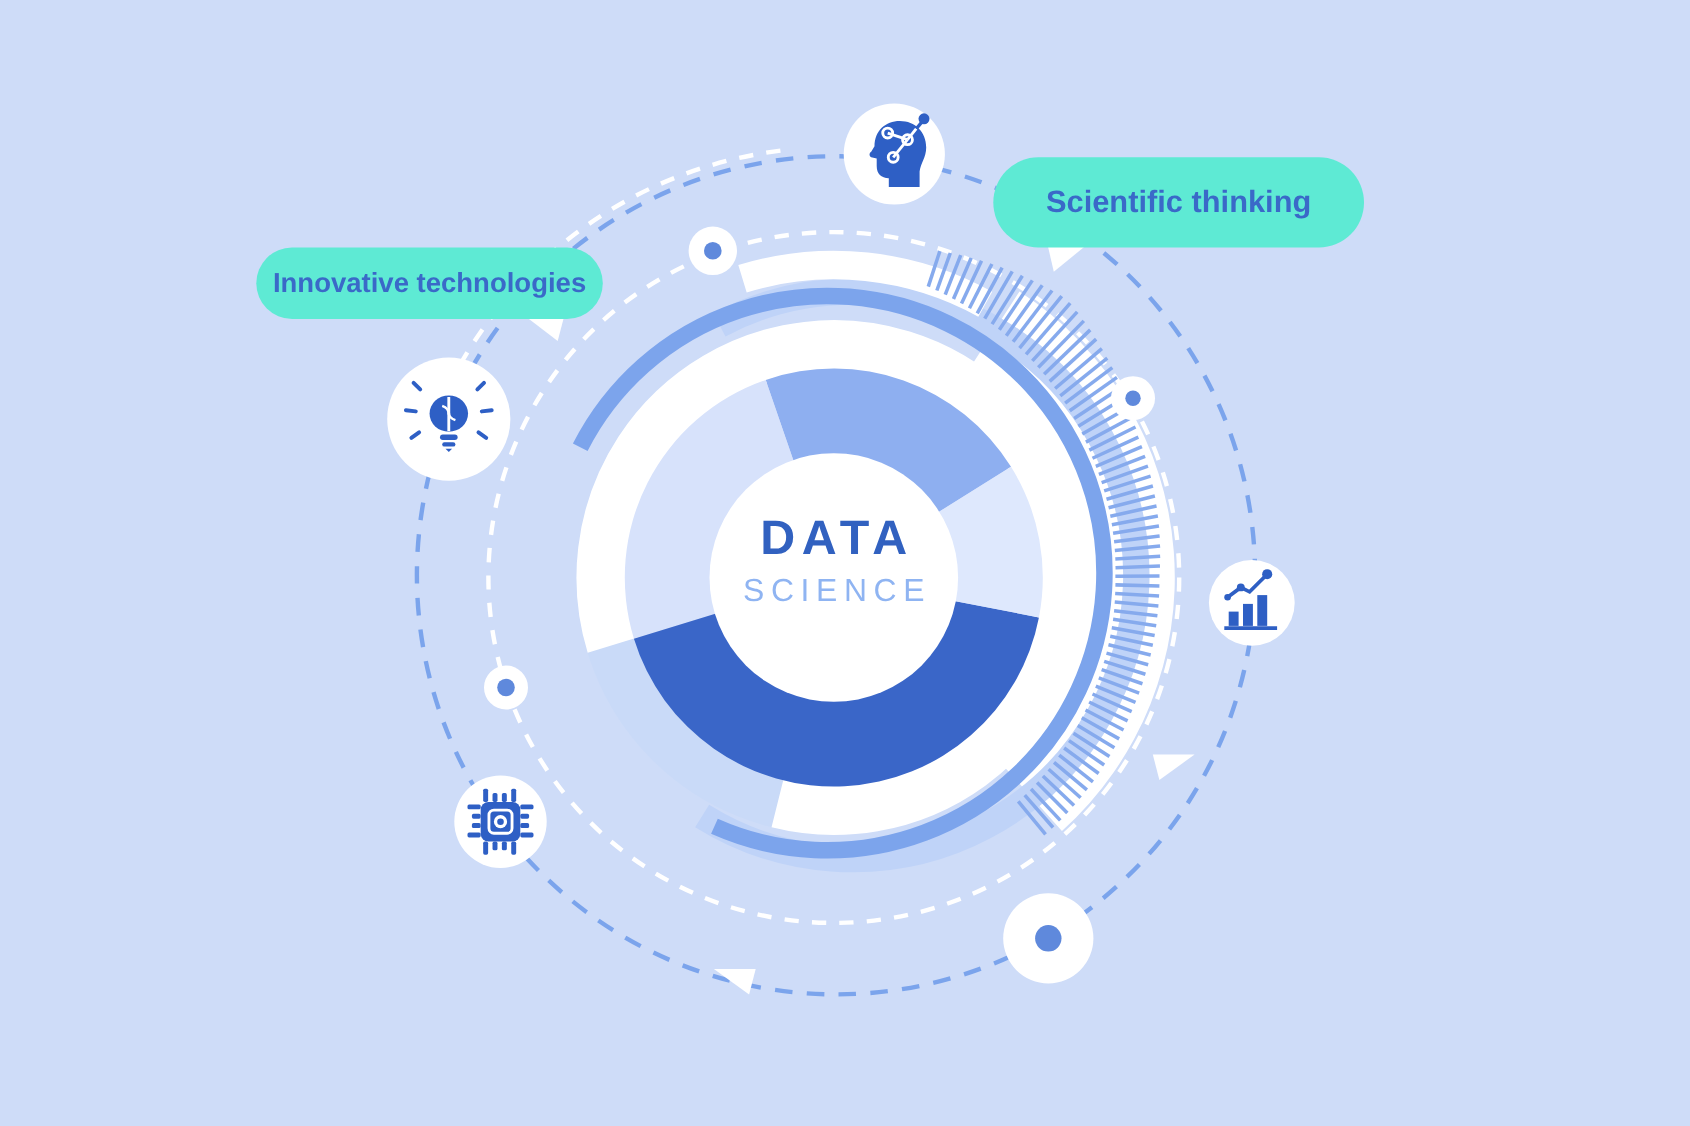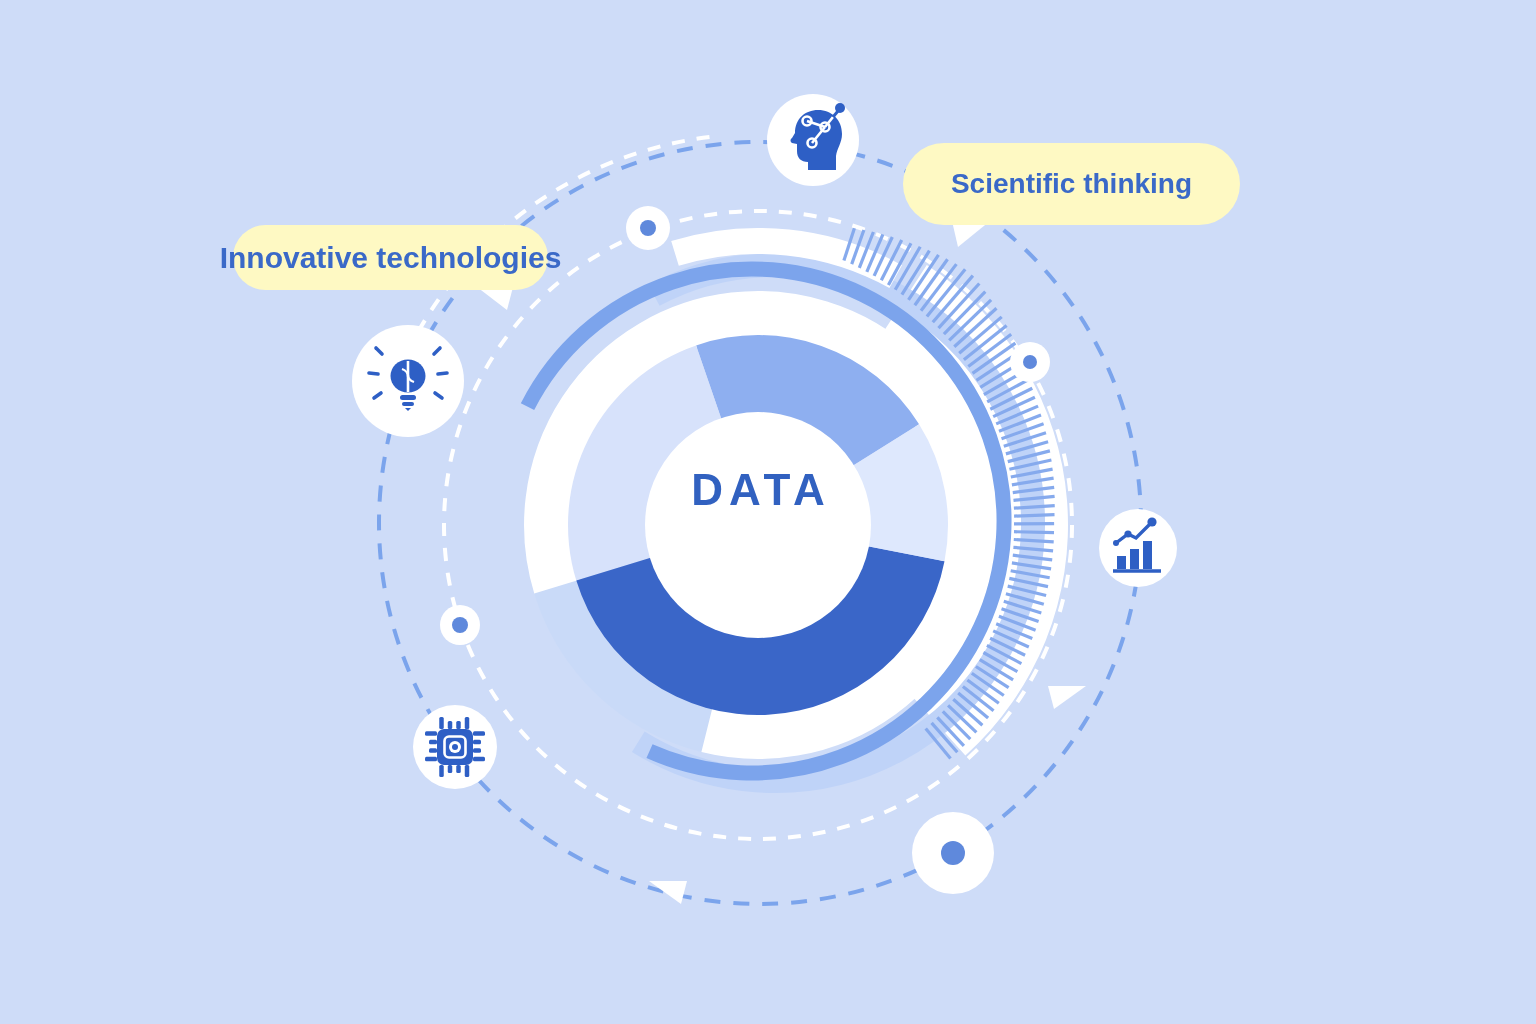--- a/index.html
+++ b/index.html
@@ -3,26 +3,26 @@
 <meta charset="utf-8">
 <style>
   html,body{margin:0;padding:0;}
   .stage{
     position:relative;width:1536px;height:1024px;overflow:hidden;
     font-family:"Liberation Sans", sans-serif;
     background:#CEDCF8;
   }
   .stage svg{position:absolute;left:0;top:0;}
   .bubble{
-    position:absolute;background:#fef9c3;border-radius:999px;
+    position:absolute;background:#5eead4;border-radius:999px;
     display:flex;align-items:center;justify-content:center;
     font-weight:bold;color:#3A69C8;z-index:3;white-space:nowrap;
   }
   #bubble-scientific{left:903px;top:143px;width:337px;height:82px;font-size:28px;}
-  #bubble-innovative{left:233px;top:225px;width:315px;height:65px;font-size:30px;}
+  #bubble-innovative{left:233px;top:225px;width:315px;height:65px;font-size:25px;}
   #bubble-statistical{left:1022px;top:618px;width:273px;height:70px;font-size:25px;}
   #bubble-computer{left:408px;top:813px;width:322px;height:70px;font-size:26px;}
   .icon-circle{position:absolute;background:#ffffff;border-radius:50%;z-index:3;}
   #icon-head{left:767px;top:94px;width:92px;height:92px;}
   #icon-bulb{left:352px;top:325px;width:112px;height:112px;}
   #icon-chart{left:1099px;top:509px;width:78px;height:78px;}
   #icon-chip{left:413px;top:705px;width:84px;height:84px;}
   .icon-circle svg{position:absolute;left:0;top:0;}
   .center-title{
     position:absolute;left:558px;top:468px;width:400px;z-index:3;
@@ -151,20 +151,21 @@
         </g>
         <polygon points="952,221 990,221 958,247" fill="#FFFFFF"></polygon>
         <polygon points="477,287 513,287 507,310" fill="#FFFFFF"></polygon>
         <polygon points="1048,686 1086,686 1054,709" fill="#FFFFFF"></polygon>
         <polygon points="649,881 687,881 681,904" fill="#FFFFFF"></polygon>
       </svg>
     </div>
 
   <div class="center-title">
     <div class="t1" style="color: rgb(49, 97, 192);">DATA</div>
+    <div class="t2" style="color: rgb(143, 180, 242);">SCIENCE</div>
   </div>
 
   <div class="bubble" id="bubble-scientific" style="color: rgb(58, 105, 200);">
     <span>Scientific thinking</span>
   </div>
   <div class="bubble" id="bubble-innovative" style="color: rgb(58, 105, 200);">
     <span>Innovative technologies</span>
   </div>
 
   <div class="icon-circle" id="icon-head">

